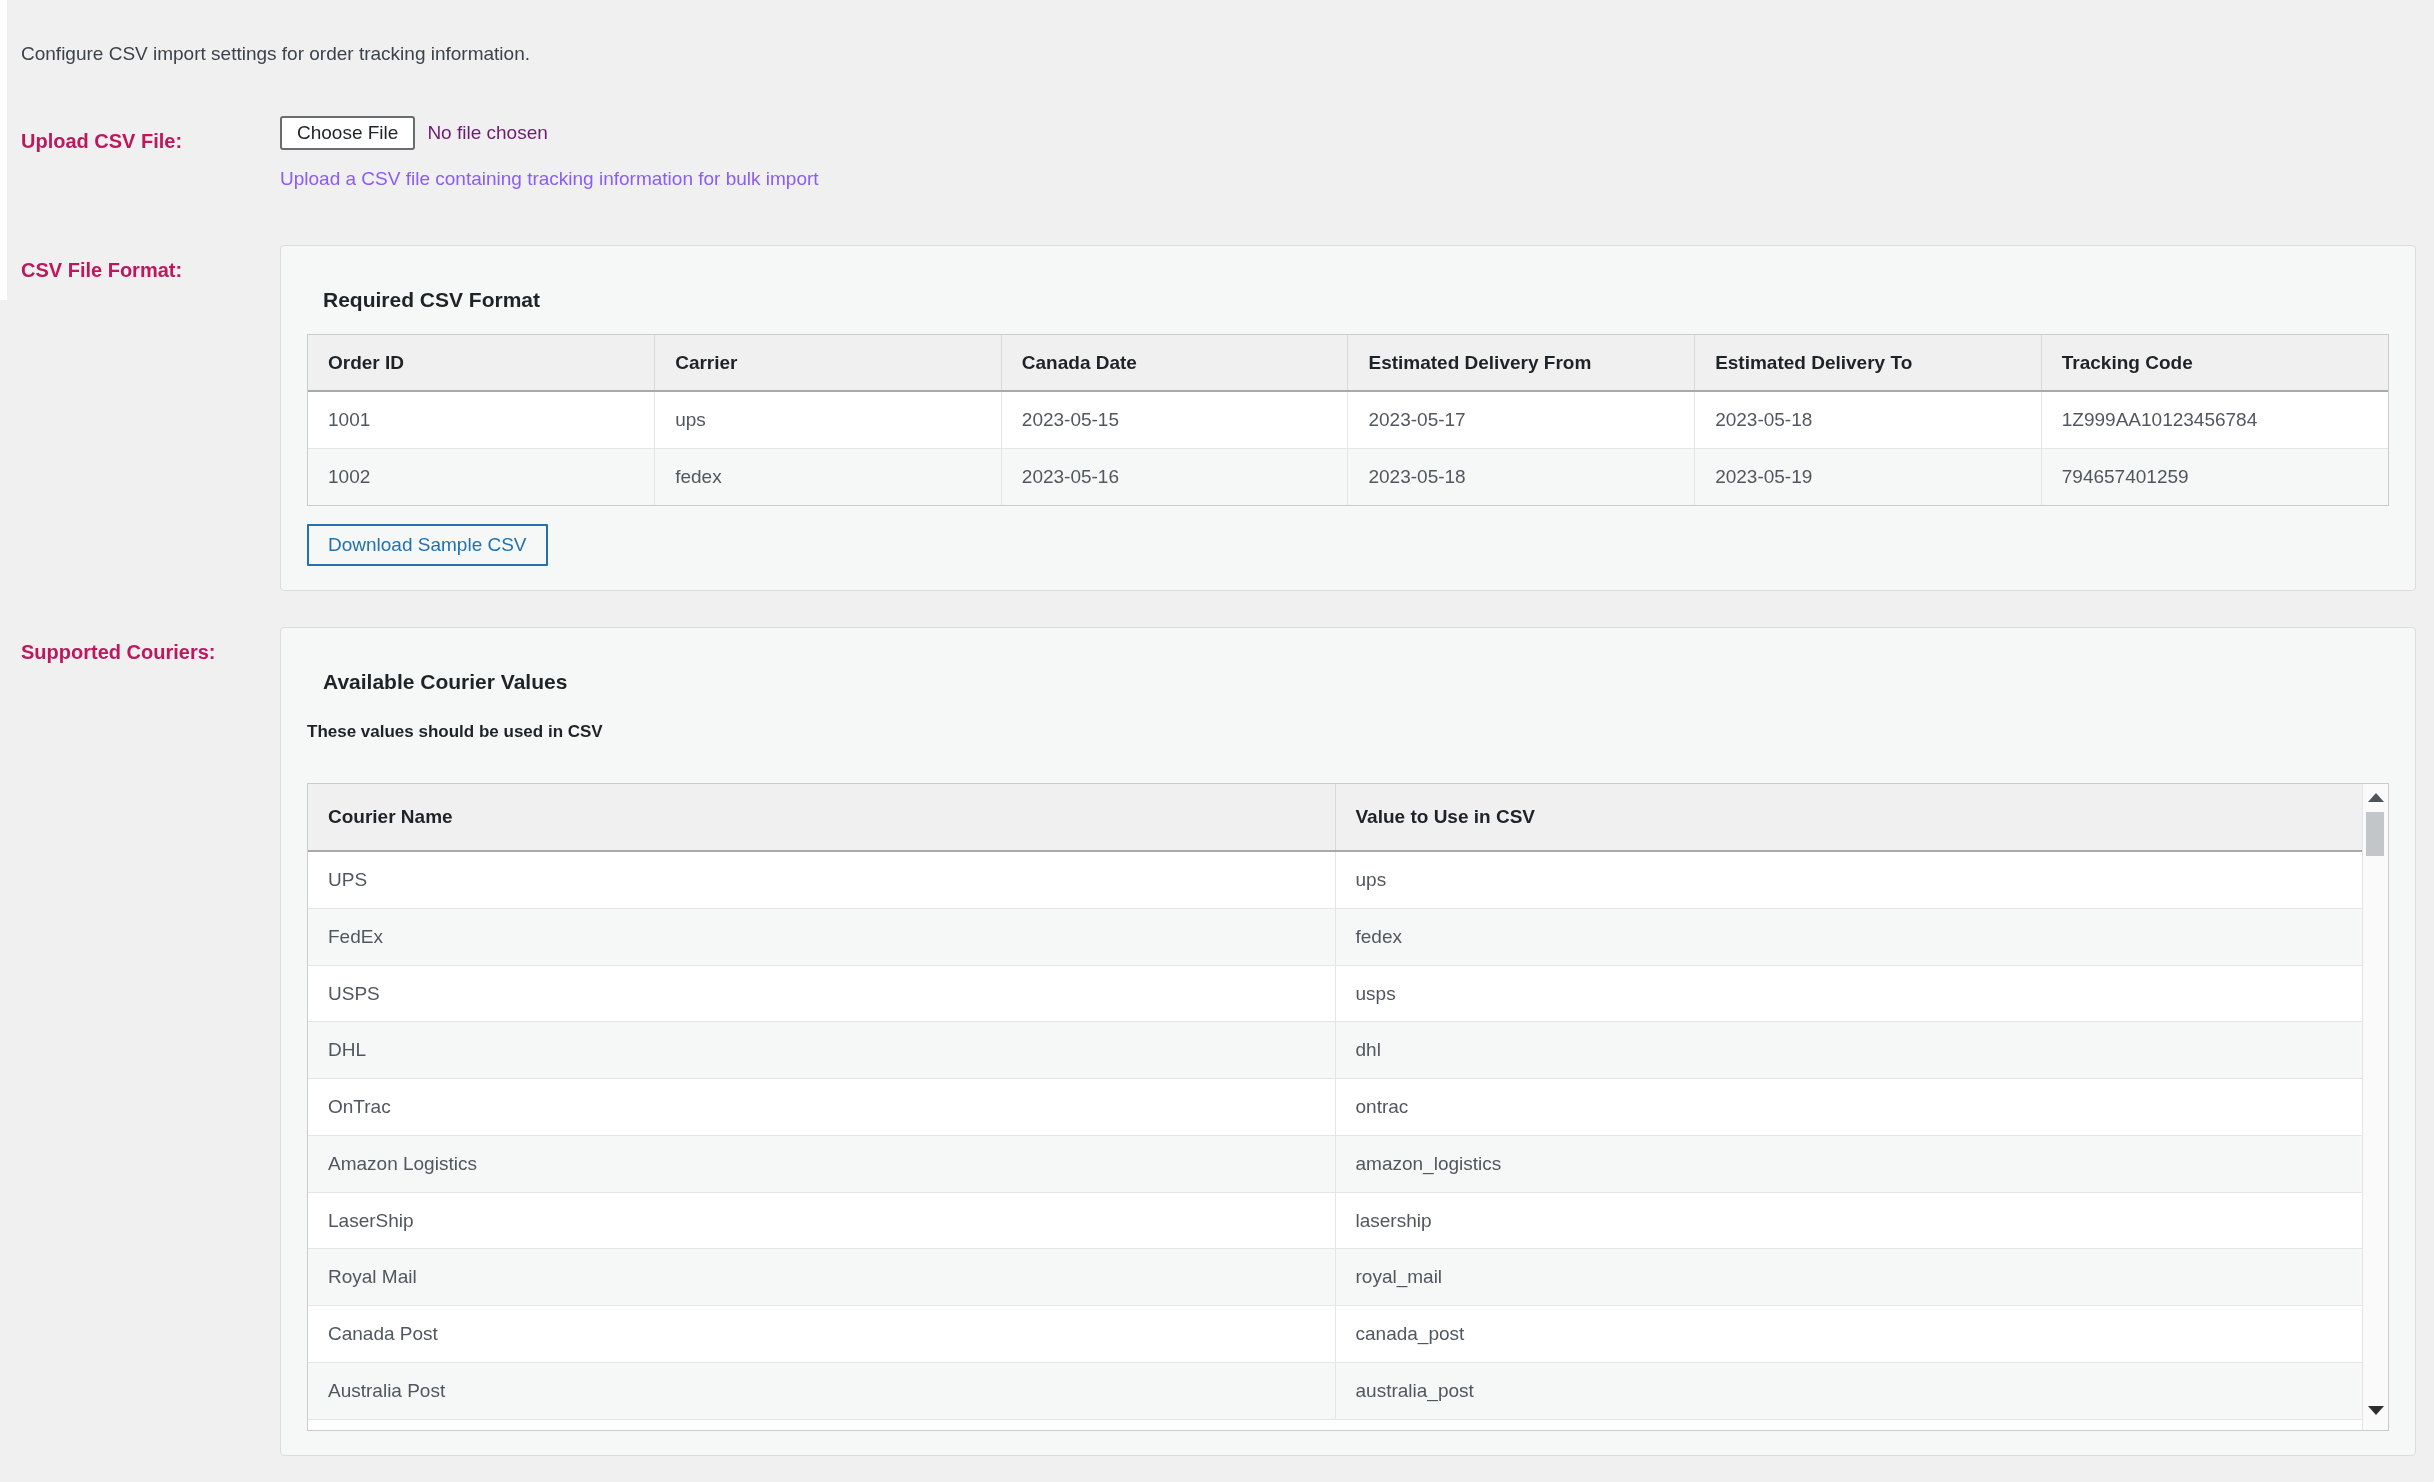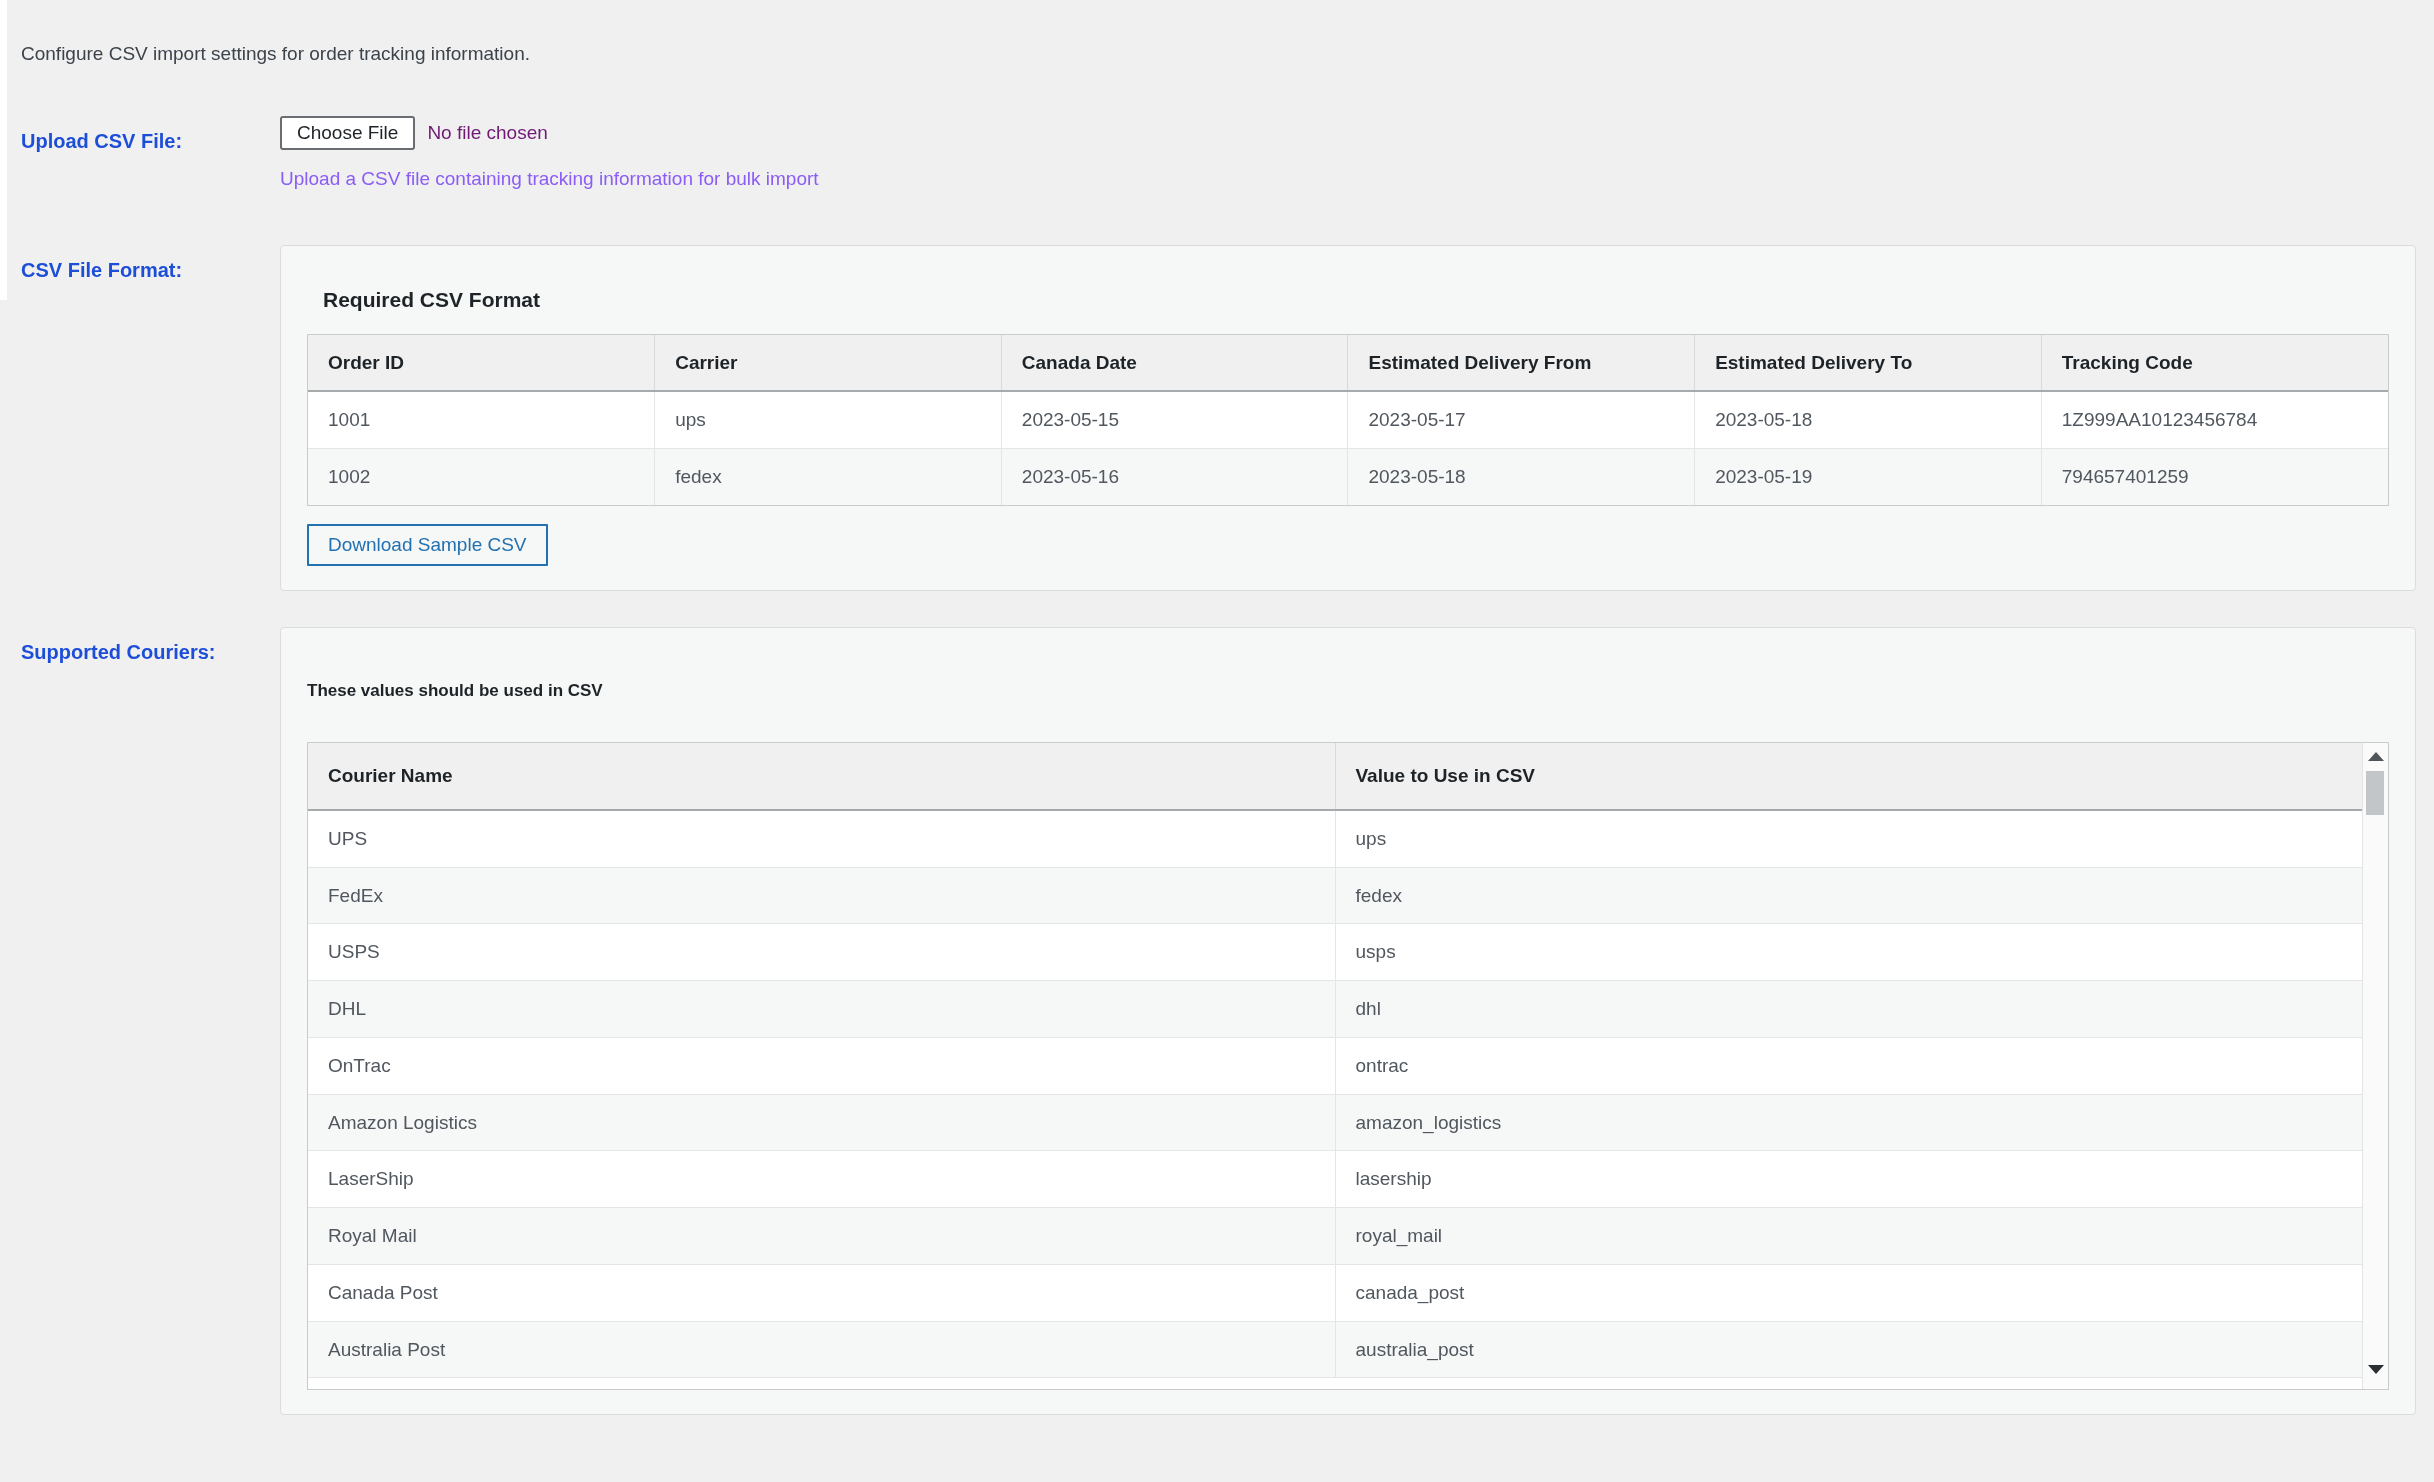--- a/index.html
+++ b/index.html
@@ -28,21 +28,21 @@
   .page-desc {
     font-size: 19px; color: #3c434a; margin: 32px 0 0;
   }
   .form-row { display: flex; align-items: flex-start; }
   .row-upload   { margin-top: 50px; }
   .row-format   { margin-top: 54px; }
   .row-couriers { margin-top: 36px; }
   .form-label {
     width: 259px; flex-shrink: 0; box-sizing: border-box;
     padding-top: 13px; padding-right: 12px;
-    font-size: 20px; font-weight: 700; color: #1d4ed8;
+    font-size: 20px; font-weight: 700; color: #be185d;
   }
   .form-content { flex: 1; min-width: 0; }
 
   
   .file-row { display: flex; align-items: center; }
   .choose-file-btn {
     font-family: "Liberation Sans", sans-serif;
     font-size: 19px; color: #1d2327;
     background: #ffffff;
     border: 2px solid #696c70; border-radius: 3px;
@@ -199,20 +199,21 @@
         </div>
         <button class="secondary-btn">Download Sample CSV</button>
       </div>
     </div>
   </div>
 
   <div class="form-row row-couriers">
     <div class="form-label">Supported Couriers:</div>
     <div class="form-content">
       <div class="panel">
+        <h2 class="panel-heading">Available Courier Values</h2>
         <p class="panel-note">These values should be used in CSV</p>
         <div class="scroll-box">
           <table class="data-table courier-table" data-table="couriers.table">
               <thead>
                 <tr>
                   <th>Courier Name</th>
                   <th>Value to Use in CSV</th>
                 </tr>
               </thead>
               <tbody>

